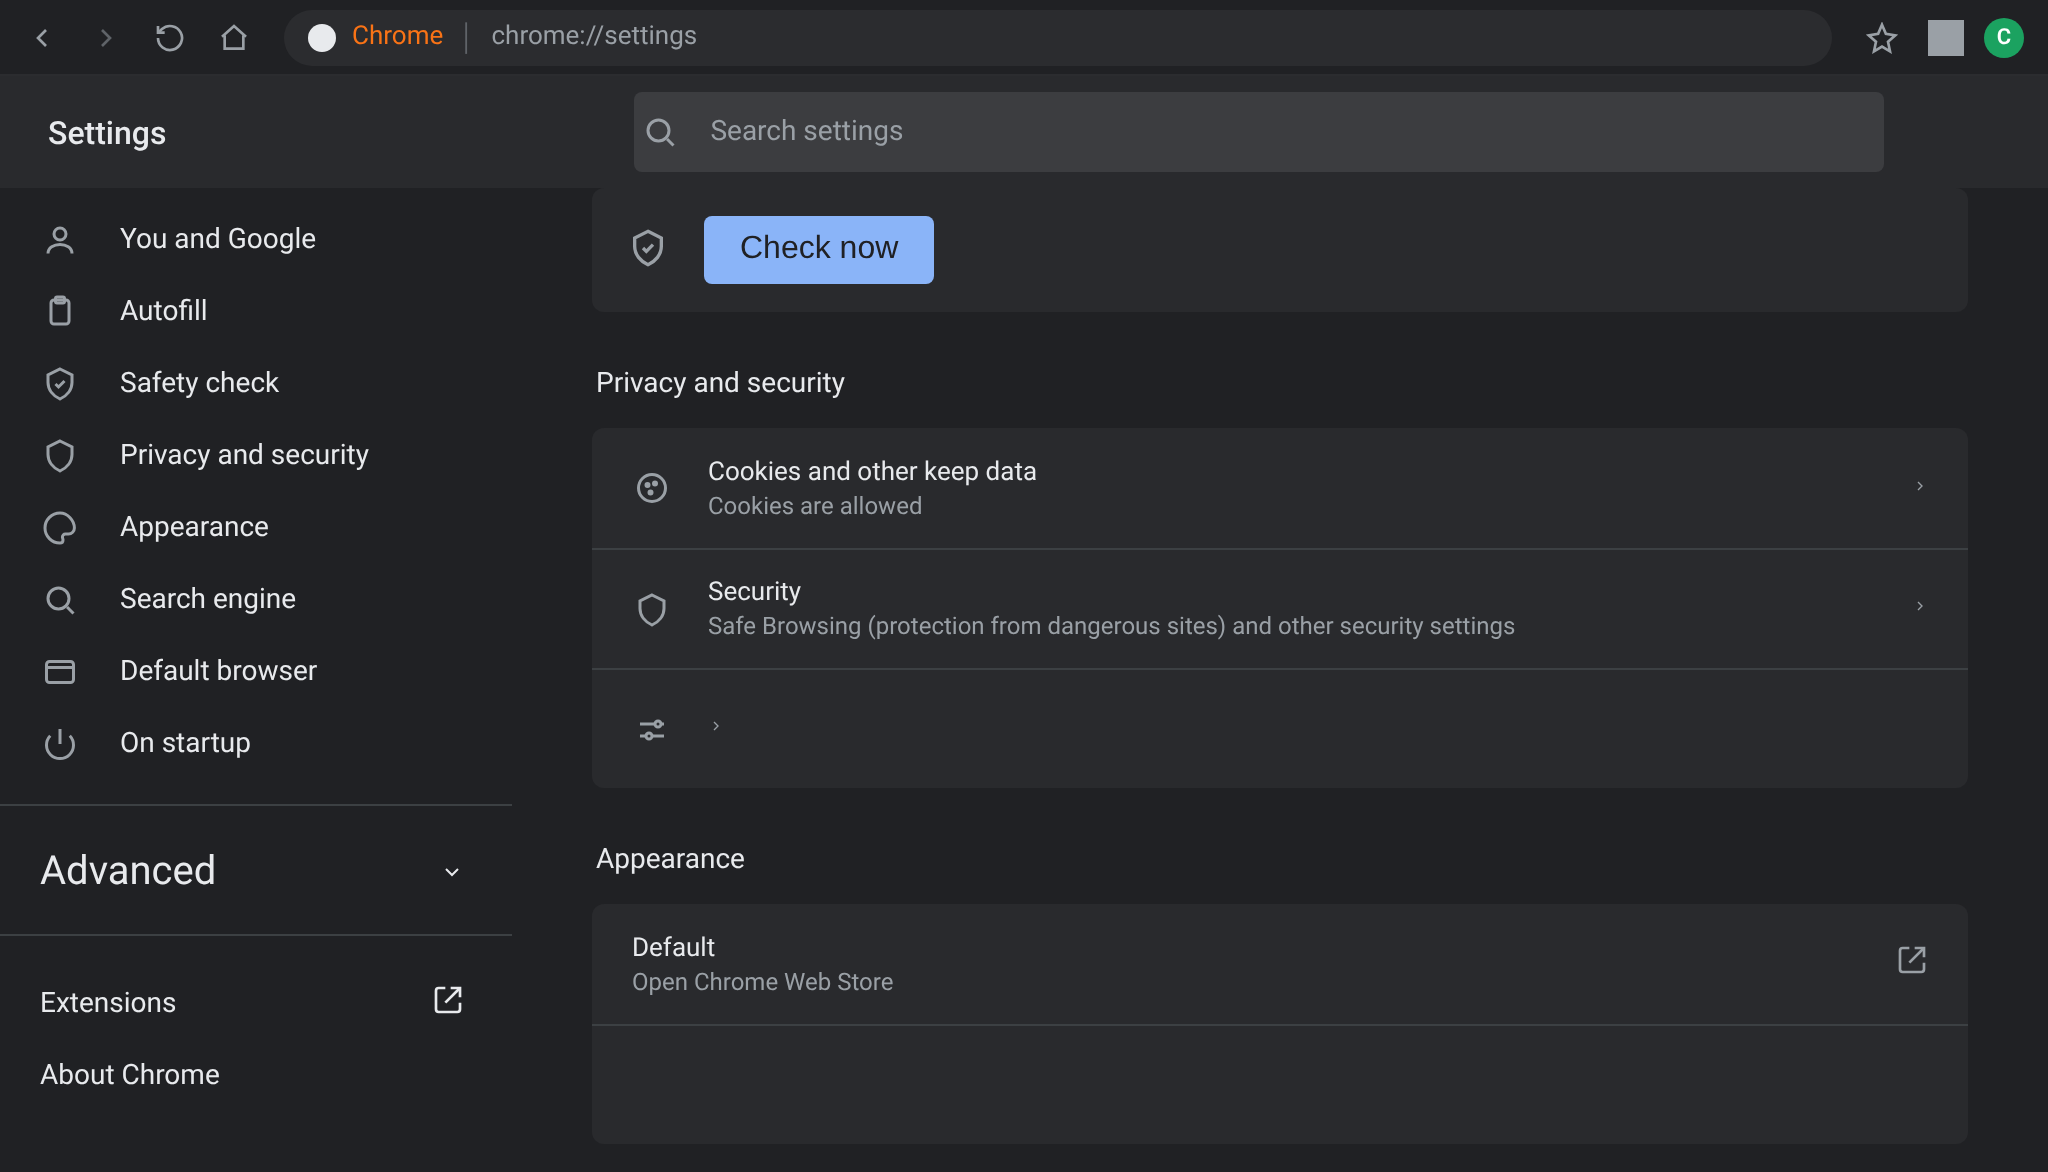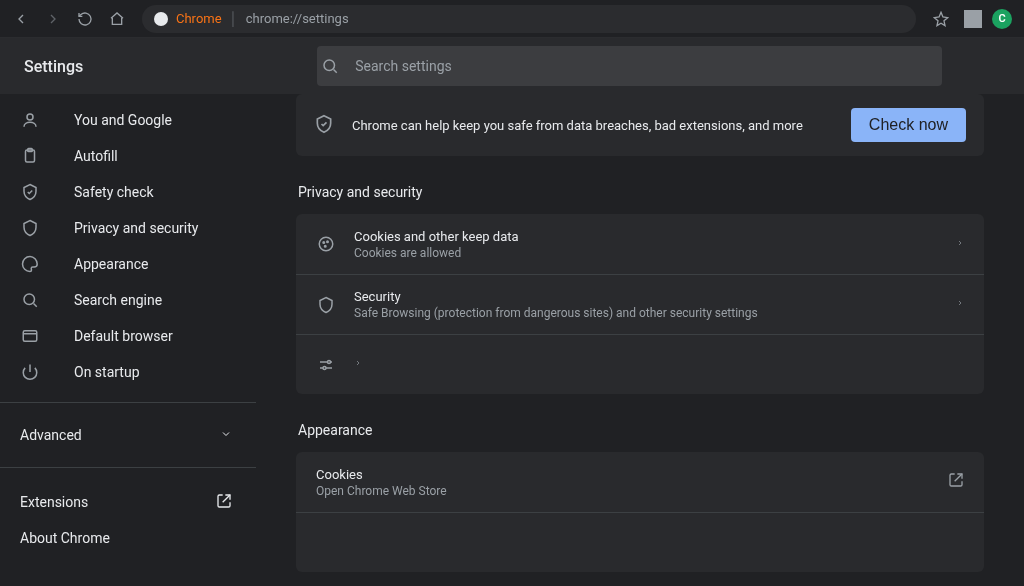--- a/index.html
+++ b/index.html
@@ -109,35 +109,35 @@
     width: 256px;
     padding-top: 8px;
     background: #202124;
     overflow-y: auto;
   }
   .side-item {
     display: flex;
     align-items: center;
     height: 36px;
     padding: 0 20px;
-    gap: 34px;
+    gap: 20px;
     font-size: 14px;
     color: #e8eaed;
     cursor: pointer;
   }
   .side-item .ic {
     width: 20px; height: 20px; display:flex;align-items:center;justify-content:center;
     color: #9aa0a6;
   }
   .side-divider {
     height: 1px; background: #3c4043; margin: 12px 0;
   }
   .side-advanced {
     display:flex; justify-content:space-between; align-items:center;
-    padding: 0 24px 0 20px; height: 40px; font-size: 14px; color:#e8eaed;
+    padding: 0 24px 0 20px; height: 40px; font-size: 20px; color:#e8eaed;
     cursor: pointer;
   }
   .side-footer {
     padding: 4px 0;
   }
   .side-footer .side-item { justify-content: space-between; padding-right: 24px; gap: 0; }
   .side-footer .side-item span.lbl { }
 
   
   .main {
@@ -368,21 +368,20 @@
     </div>
   </div>
 
   <div class="main">
 
     <div class="callout">
       <span class="shield"><svg width="20" height="20" viewBox="0 0 24 24">
             <path d="M12 2l8 4v5c0 5-3.5 9-8 11-4.5-2-8-6-8-11V6z"></path>
             <path d="M9 12l2 2 4-4"></path>
           </svg></span>
-      <div class="callout-text">Chrome can help keep you safe from data breaches, bad extensions, and more</div>
       <button class="check-btn">Check now</button>
     </div>
 
     <div class="section-title">Privacy and security</div>
 
     <div class="card">
       <div class="card-row">
         <span class="row-ic">
             <svg width="18" height="18" viewBox="0 0 24 24">
               <circle cx="12" cy="12" r="9"></circle>
@@ -428,21 +427,21 @@
               <path d="M9 6l6 6-6 6"></path>
             </svg></span>
       </div>
     </div>
 
     <div class="section-title">Appearance</div>
 
     <div class="card">
       <div class="card-row">
         <div class="row-text">
-          <div class="row-title">Cookies</div>
+          <div class="row-title">Default</div>
           <div class="row-sub">Open Chrome Web Store</div>
         </div>
         <span class="row-launch"><svg width="16" height="16" viewBox="0 0 24 24">
               <path d="M14 3h7v7"></path>
               <path d="M10 14L21 3"></path>
               <path d="M21 14v5a2 2 0 0 1-2 2H5a2 2 0 0 1-2-2V5a2 2 0 0 1 2-2h5"></path>
             </svg></span>
       </div>
       <div class="card-row">
         

